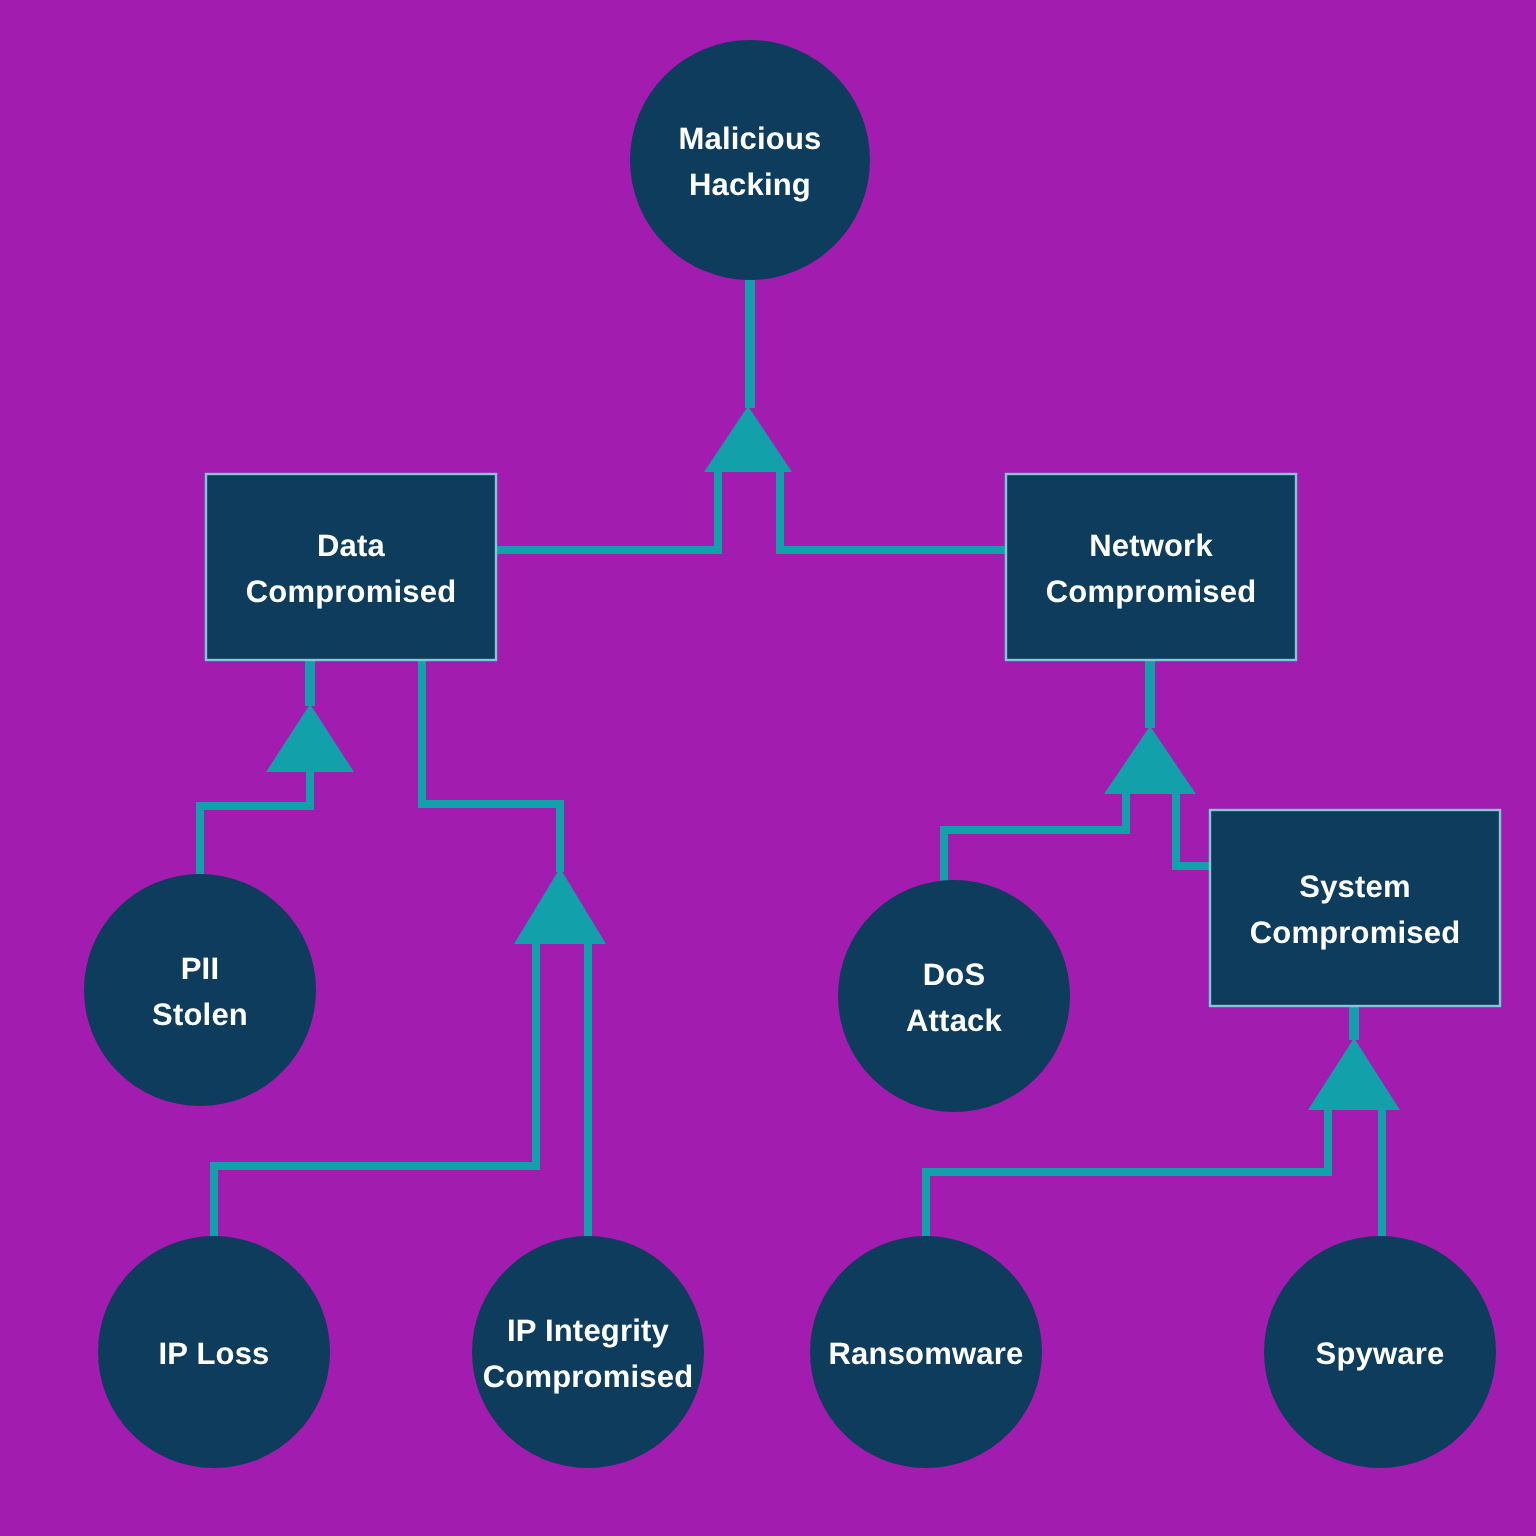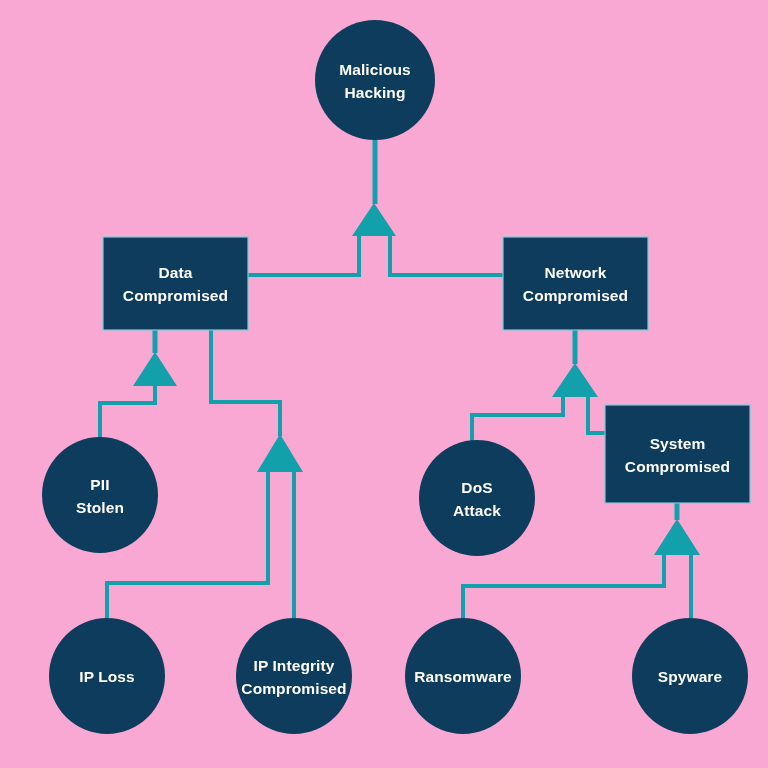--- a/index.html
+++ b/index.html
@@ -10,21 +10,21 @@
   body {
     width: 768px;
     height: 768px;
     font-family: "Liberation Sans", sans-serif;
     overflow: hidden;
   }
   #diagram-root {
     position: relative;
     width: 768px;
     height: 768px;
-    background: #f9a8d4;
+    background: #a21caf;
   }
   svg.fault-tree {
     display: block;
     width: 768px;
     height: 768px;
   }
   .node-label {
     font-family: "Liberation Sans", sans-serif;
     font-weight: bold;
     font-size: 15.5px;

